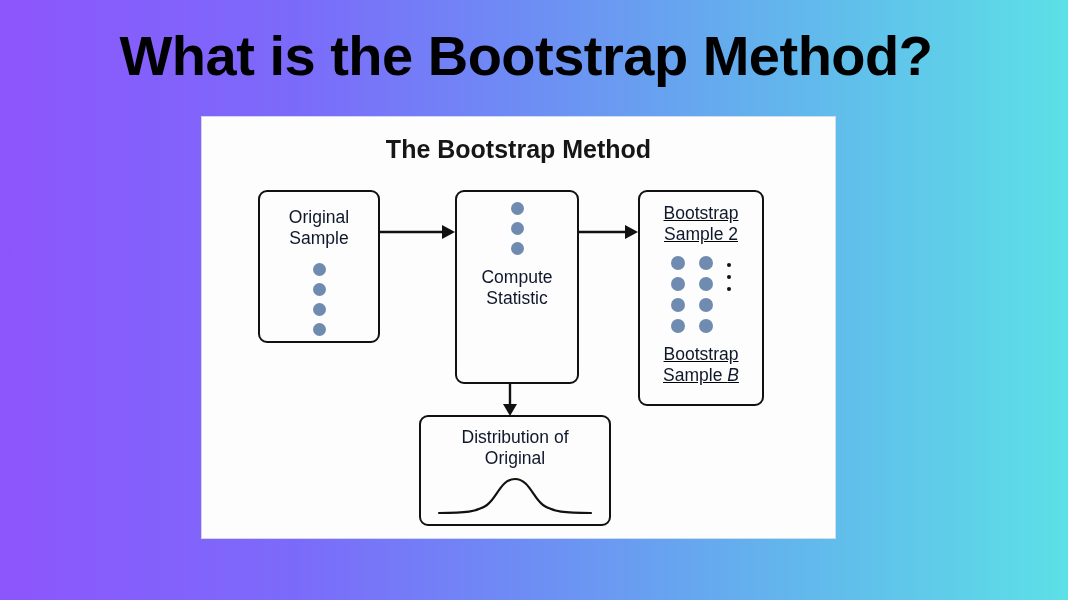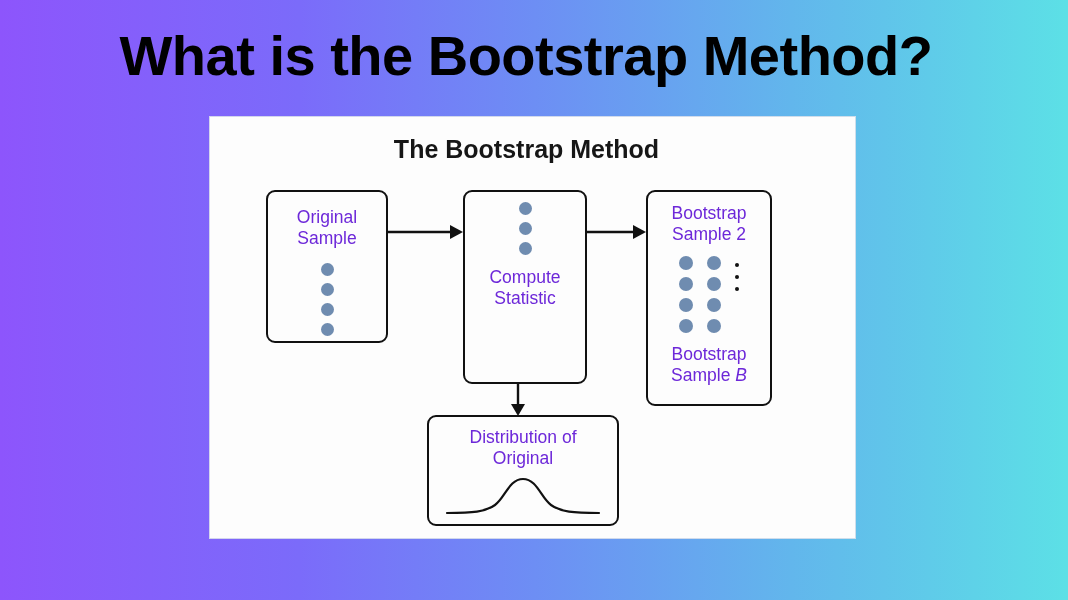--- a/index.html
+++ b/index.html
@@ -37,27 +37,26 @@
     font-size: 56px;
     line-height: 78px;
     letter-spacing: -0.5px;
     color: #000000;
     white-space: nowrap;
   }
 
   
   #card {
     position: absolute;
-    left: 210px;
+    left: 202px;
     top: 117px;
     width: 633px;
     height: 421px;
     background: #fdfdfd;
     box-shadow: 0 0 0 1px rgba(220,225,235,0.9);
-    padding-left: 12px;
   }
 
   #diagram-title {
     position: absolute;
     left: 0;
     top: 18px;
     width: 633px;
     text-align: center;
     font-weight: bold;
     font-size: 25px;
@@ -71,21 +70,21 @@
     box-sizing: border-box;
     border: 2.5px solid #111111;
     border-radius: 9px;
     background: #fdfdfd;
   }
 
   .boxlabel {
     text-align: center;
     font-size: 17.5px;
     line-height: 21px;
-    color: #6d28d9;
+    color: #0f172a;
     font-weight: normal;
     white-space: pre-line;
   }
 
   
   #box-original {
     left: 56px;
     top: 73px;
     width: 122px;
     height: 153px;
@@ -125,20 +124,21 @@
   #box-resample .boxlabel.bottom {
     margin-top: 12px;
   }
 
   
   #box-bootstrap {
     left: 436px;
     top: 73px;
     width: 126px;
     height: 216px;
+    text-decoration: underline;
   }
   #box-bootstrap .boxlabel.top {
     margin-top: 11px;
   }
   #box-bootstrap .boxlabel.bottom {
     margin-top: 11px;
   }
   #bootstrap-grid {
     display: flex;
     justify-content: center;

